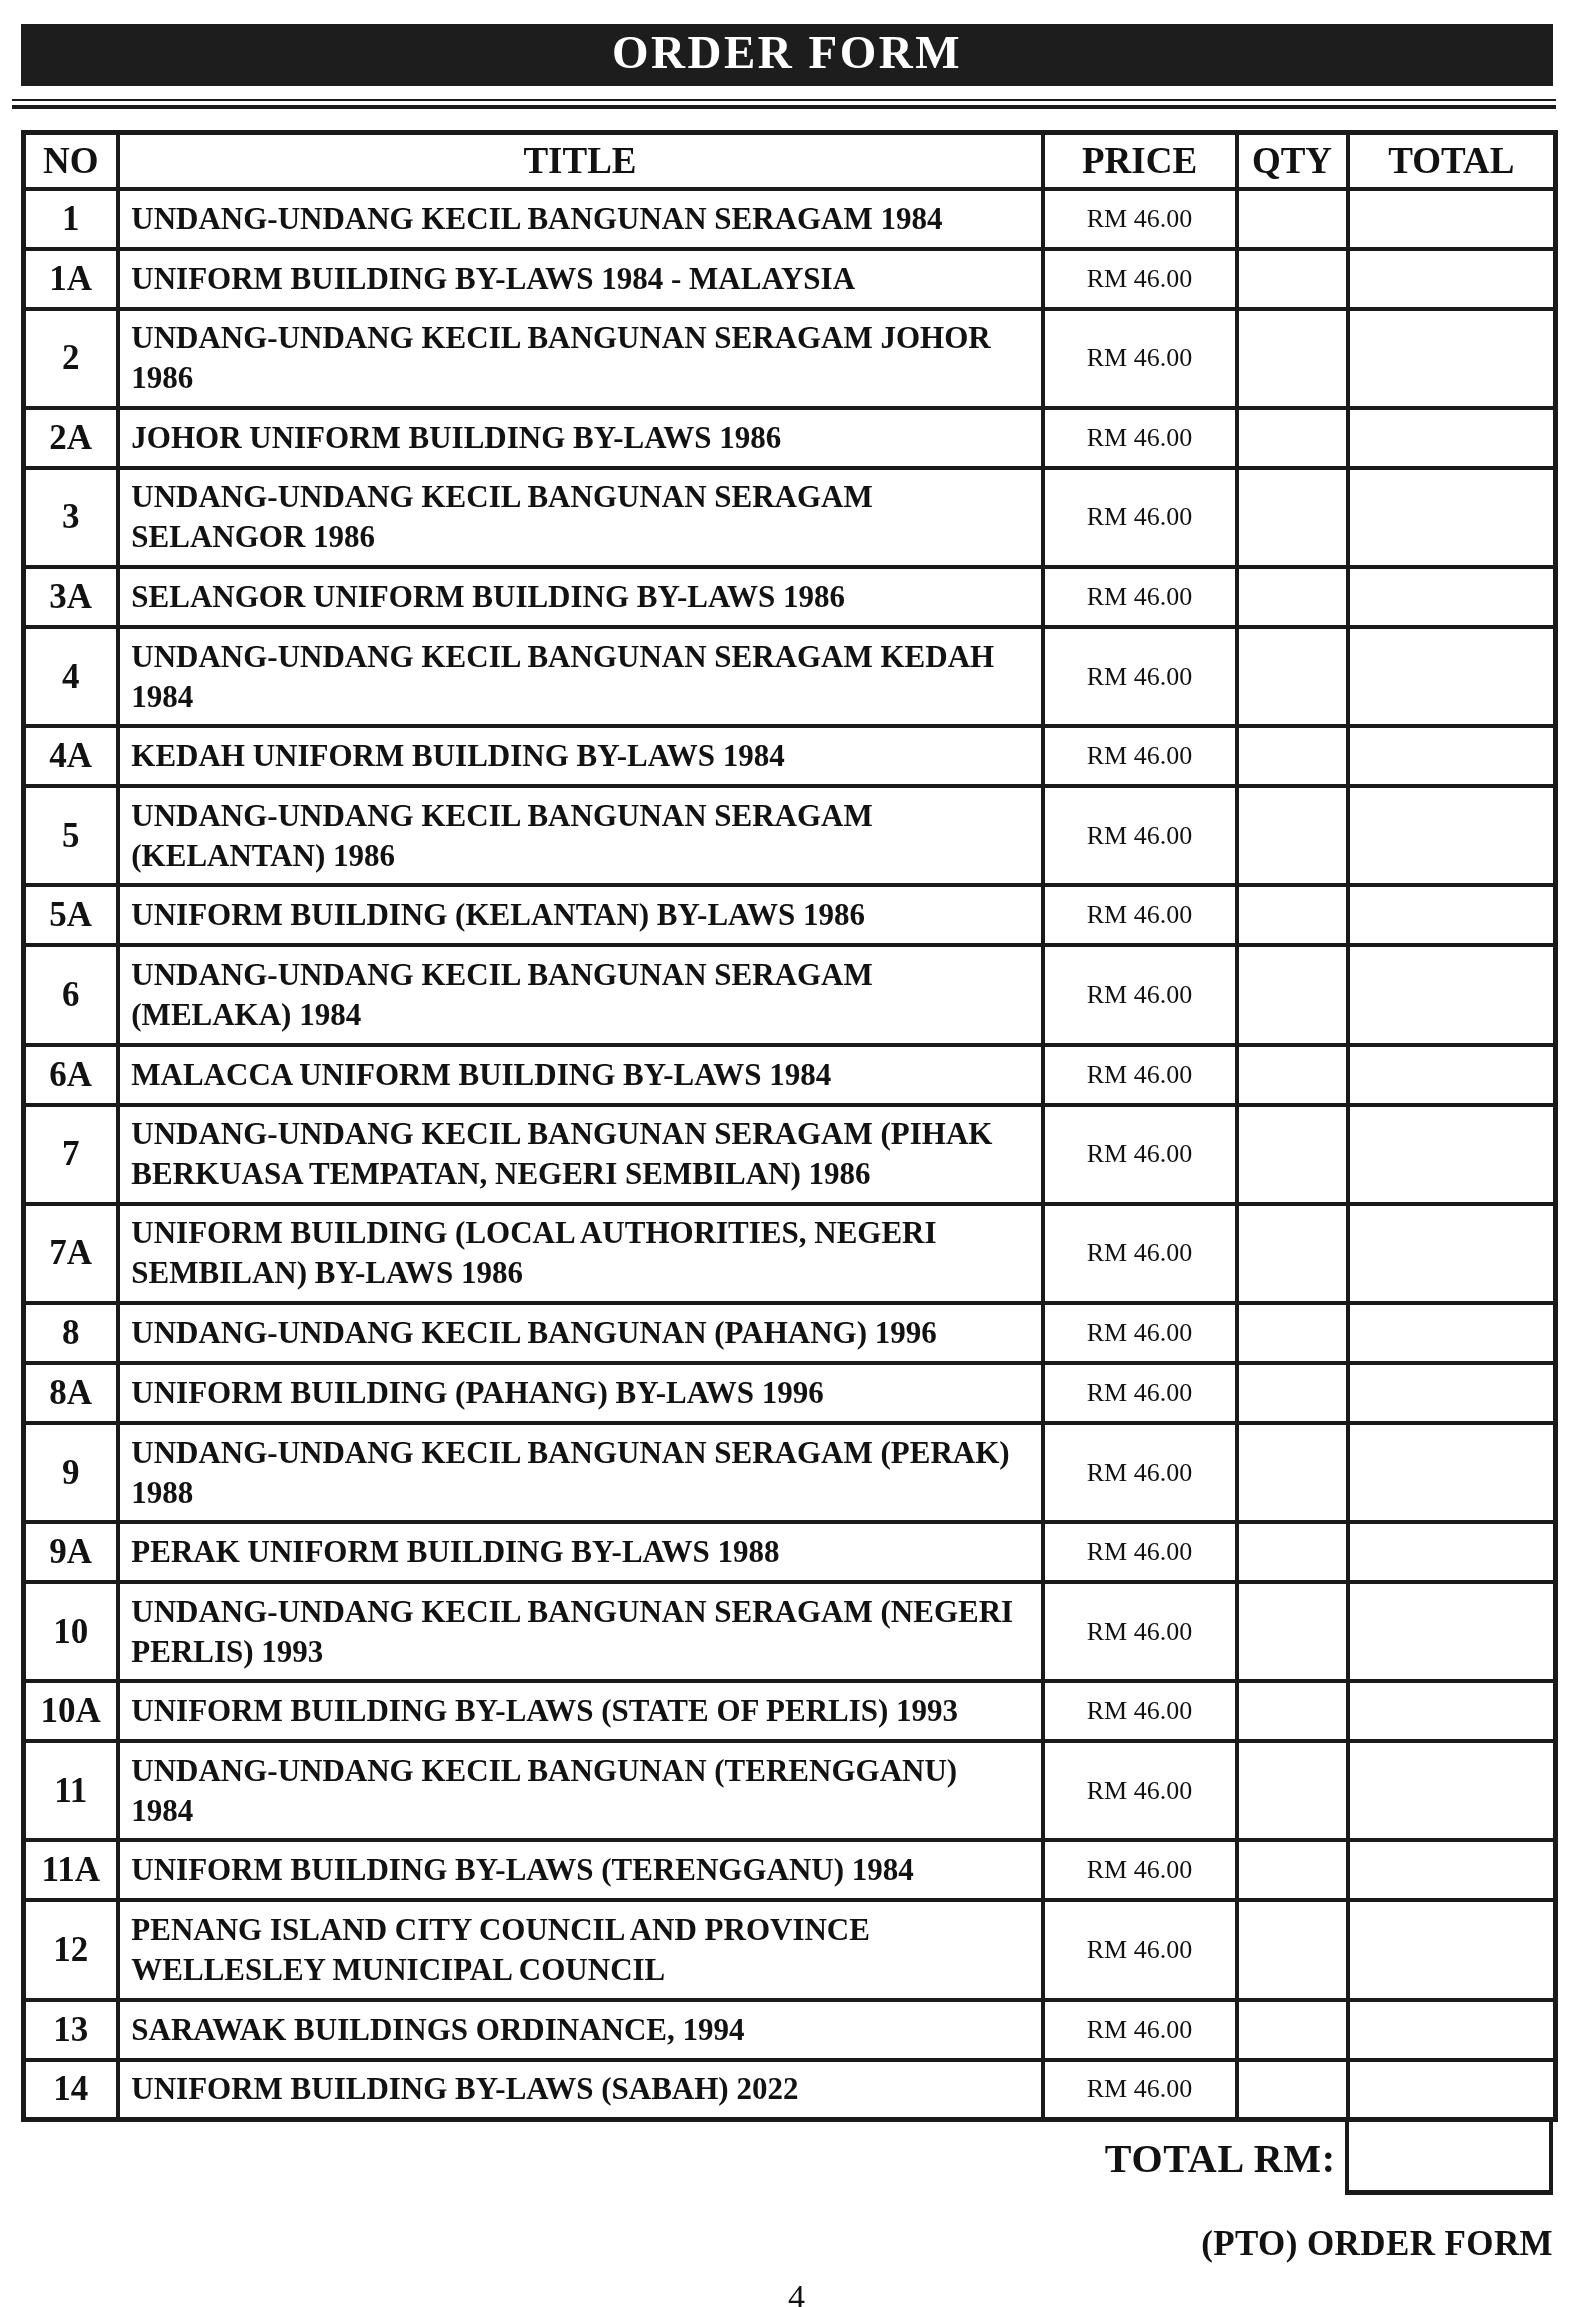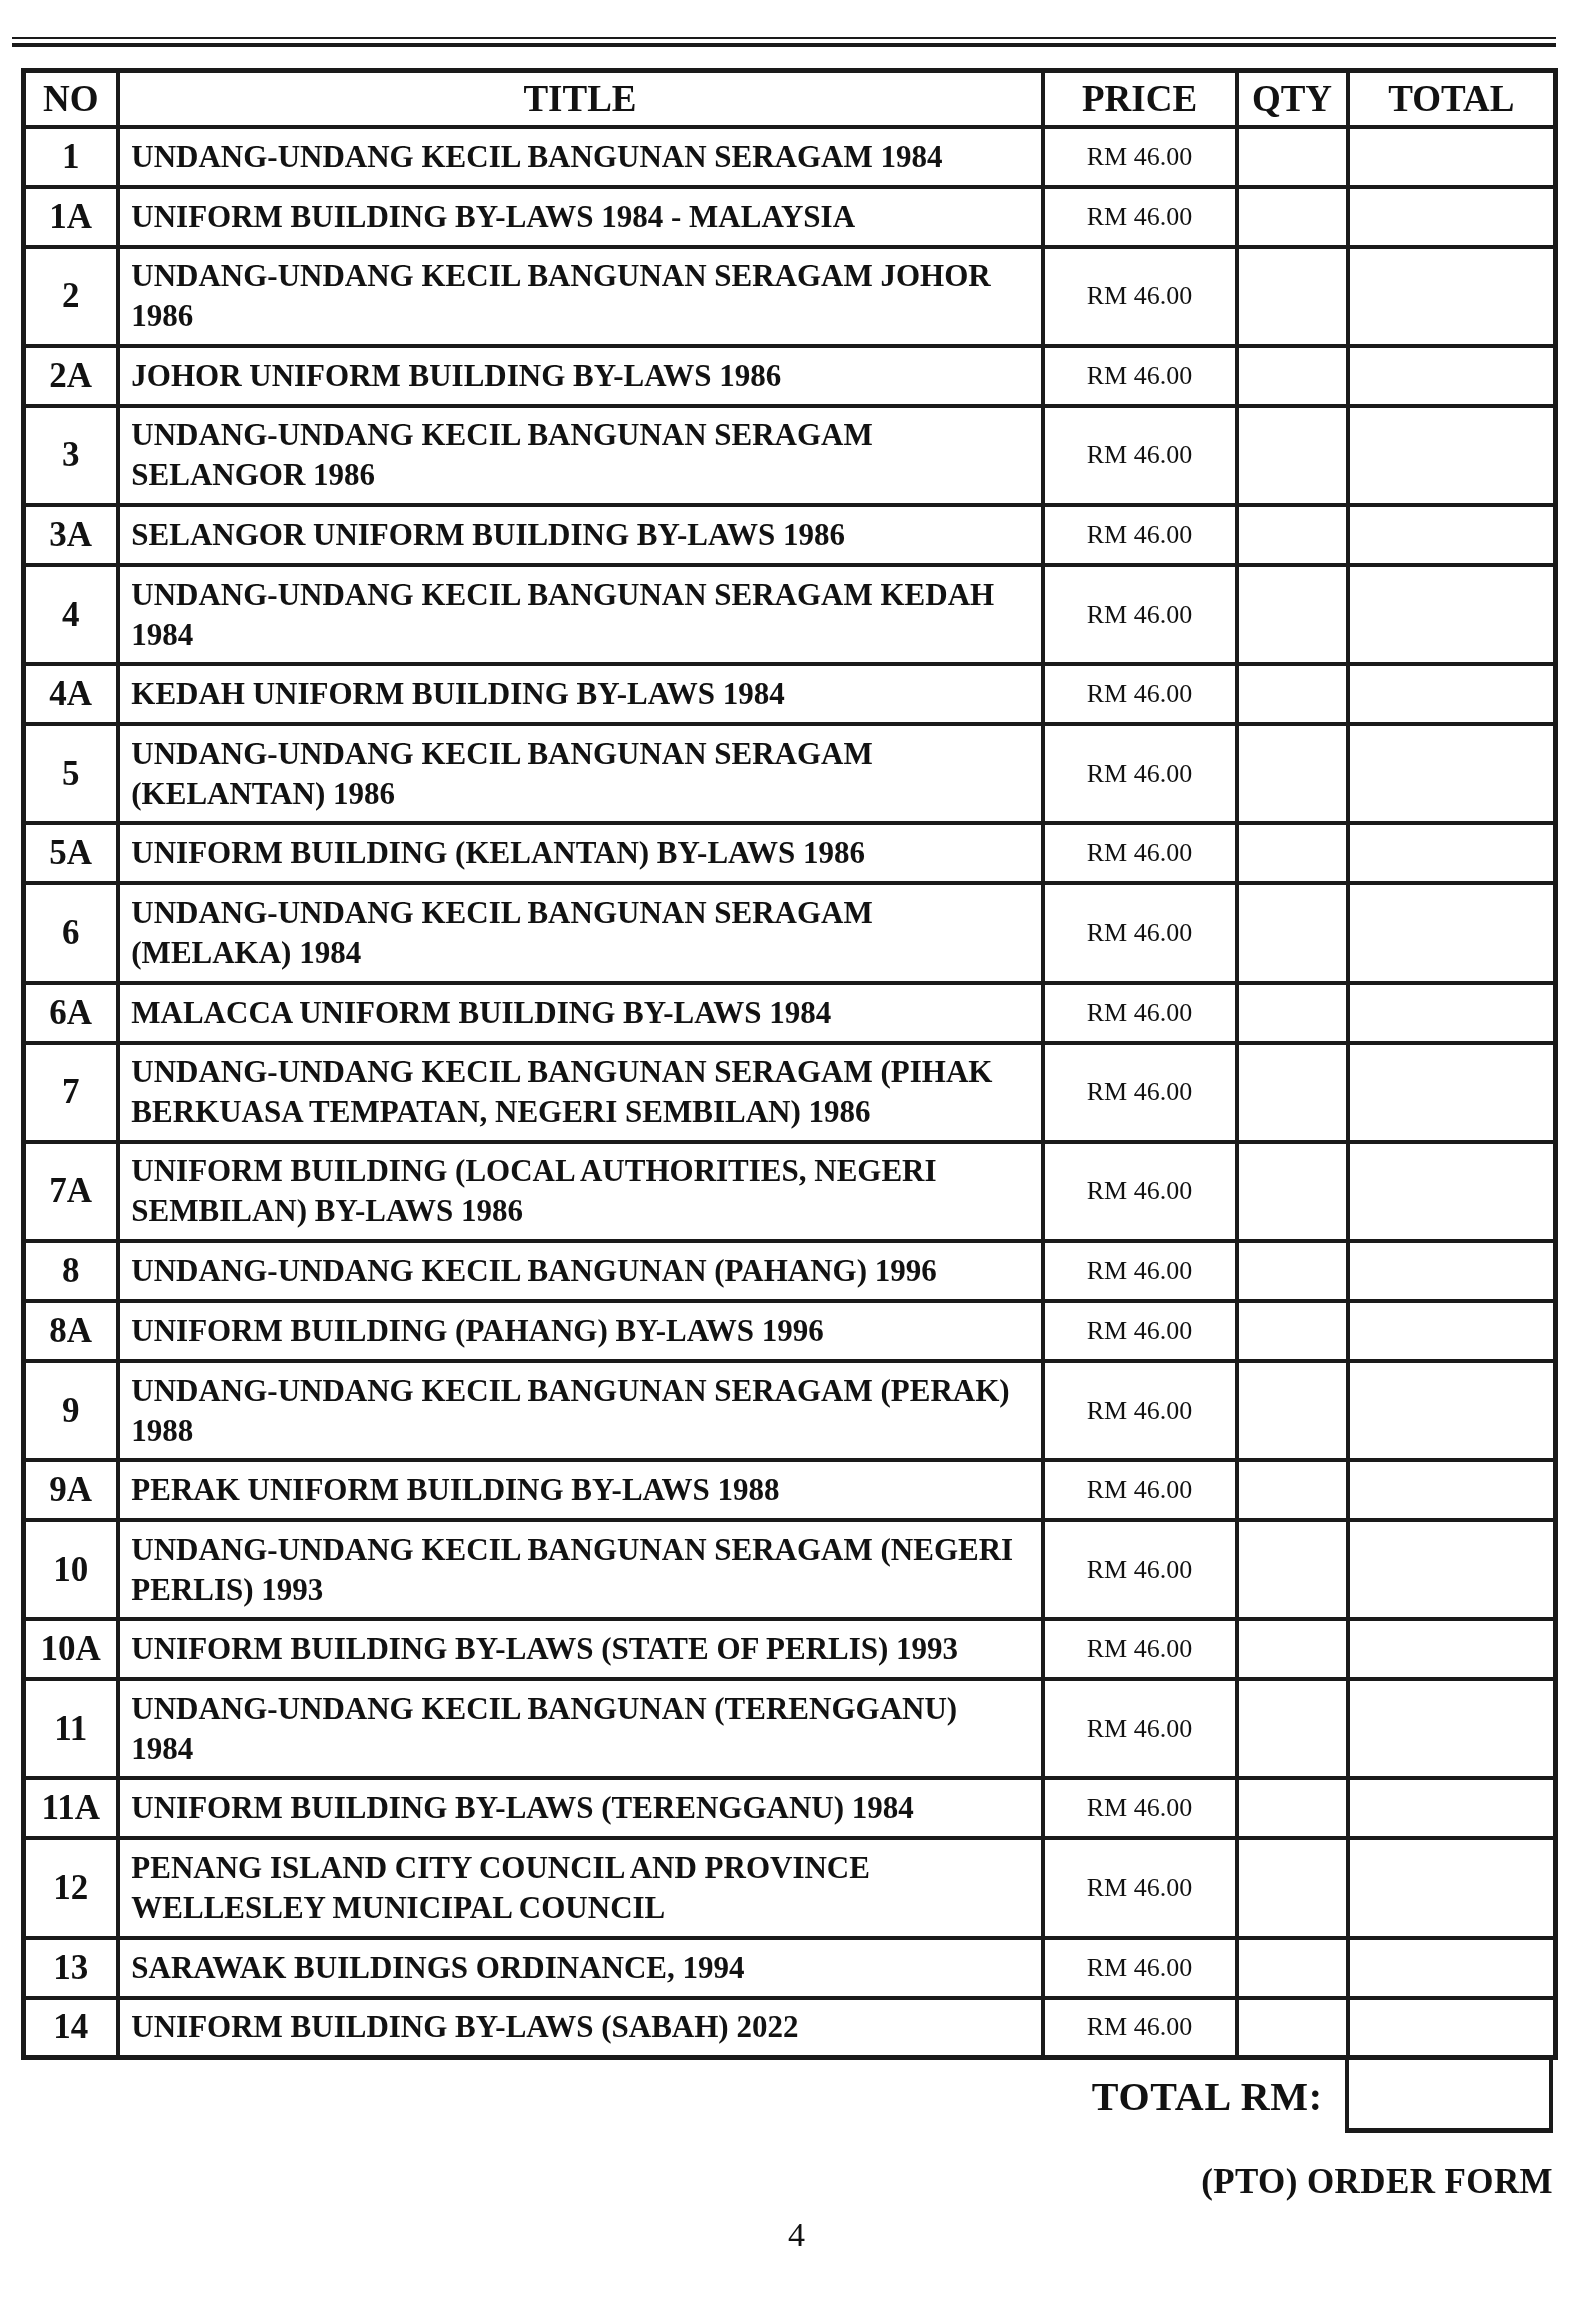--- a/index.html
+++ b/index.html
@@ -82,21 +82,21 @@
   .grand-total-row {
     margin-left: 21px;
     width: 1532px;
     display: flex;
     justify-content: flex-end;
     align-items: center;
   }
   .grand-total-label {
     font-size: 40px;
     font-weight: bold;
-    margin-right: 22px;
+    margin-right: 9px;
     letter-spacing: 0.8px;
   }
   .grand-total-box {
     width: 208px;
     height: 73px;
     border: 4.2px solid var(--border-color, #1a1a1a);
     border-top: none;
     border-bottom-width: 5.9px;
     background: #ffffff;
   }
@@ -115,20 +115,23 @@
     margin-top: 13.5px;
     text-align: center;
     font-size: 34px;
   }
 </style>
 </head>
 <body>
 
 <div class="page">
 
+  <div class="title-bar">
+    <span class="title-text">ORDER FORM</span>
+  </div>
 
   <div class="double-rule"></div>
 
   <table class="order-table">
     <colgroup>
       <col style="width:94px">
       <col style="width:925px">
       <col style="width:194px">
       <col style="width:111px">
       <col style="width:208px">

